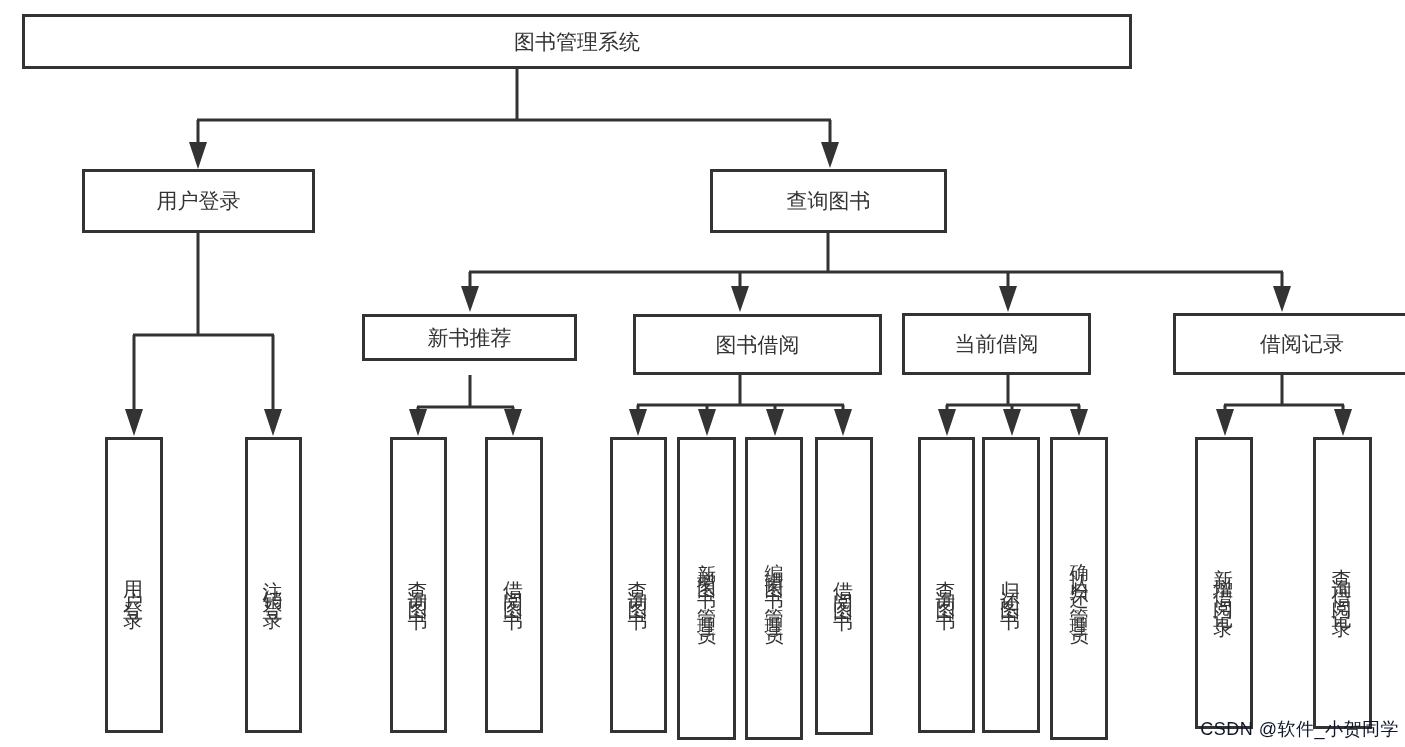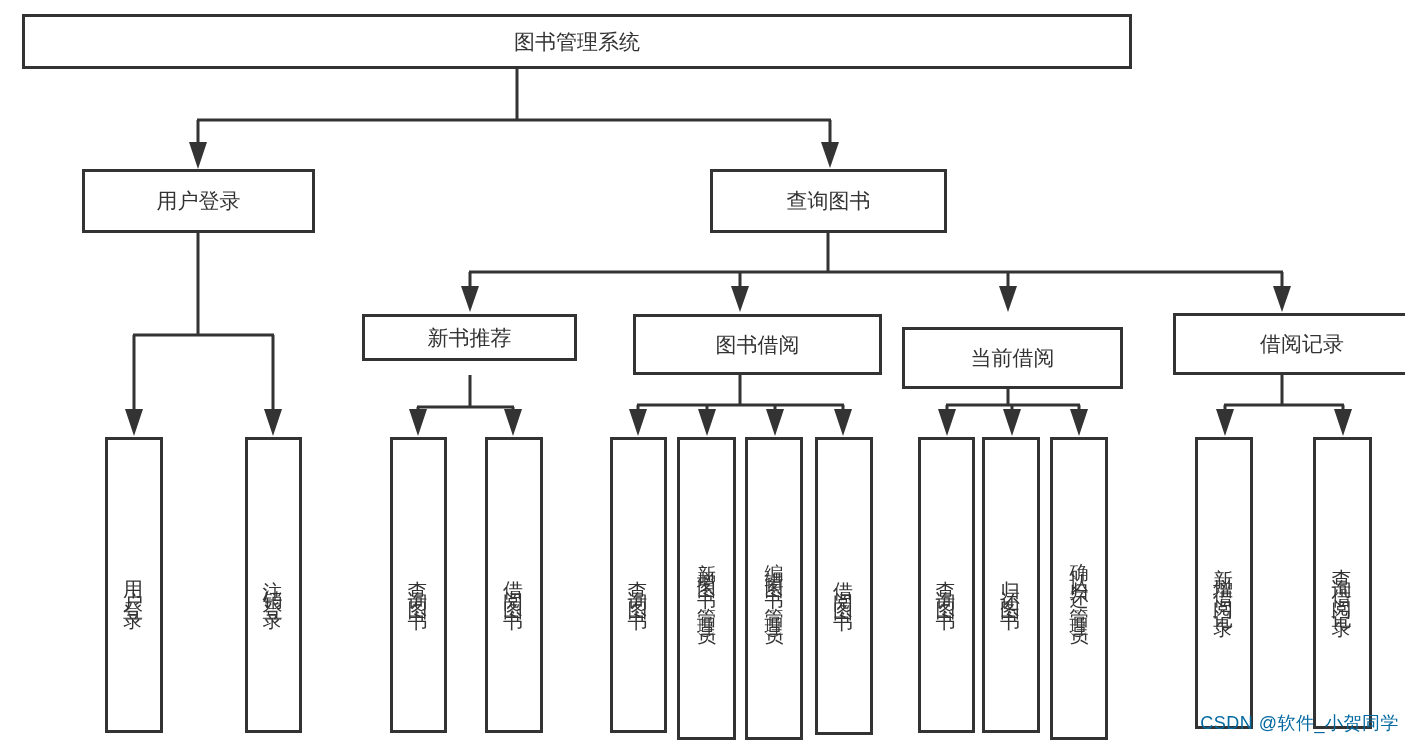--- a/index.html
+++ b/index.html
@@ -12,22 +12,22 @@
     position:absolute;z-index:2;background:#ffffff;border:3px solid #333333;
     display:flex;align-items:center;justify-content:center;
     font-size:21px;color:#333333;box-sizing:border-box;white-space:nowrap;
   }
   .leaf{
     writing-mode:vertical-rl;text-orientation:mixed;
     font-size:20px;letter-spacing:10px;
   }
   .leaf.dense{letter-spacing:9px;font-size:19px;}
   .watermark{
-    position:absolute;z-index:3;right:6px;bottom:12px;
-    font-size:18px;color:#0369a1;letter-spacing:0.5px;white-space:nowrap;margin-left:37px;
+    position:absolute;z-index:3;right:6px;bottom:6px;
+    font-size:18px;color:#0f172a;letter-spacing:0.5px;white-space:nowrap;margin-left:37px;
   }
 </style>
 </head>
 <body>
 
 <div class="stage">
 
   <svg width="1405" height="747" viewBox="0 0 1405 747">
     <g stroke="#333333" stroke-width="3" fill="none">
 
@@ -83,21 +83,21 @@
     </g>
   </svg>
 
   <div class="box" style="left:22px;top:14px;width:1110px;height:55px">图书管理系统</div>
 
   <div class="box" style="left:82px;top:169px;width:233px;height:64px">用户登录</div>
   <div class="box" style="left:710px;top:169px;width:237px;height:64px">查询图书</div>
 
   <div class="box" style="left:362px;top:314px;width:215px;height:47px">新书推荐</div>
   <div class="box" style="left:633px;top:314px;width:249px;height:61px">图书借阅</div>
-  <div class="box" style="left:902px;top:327px;width:221px;height:62px">当前借阅</div>
+  <div class="box" style="left:902px;top:313px;width:189px;height:62px">当前借阅</div>
   <div class="box" style="left:1173px;top:313px;width:258px;height:62px">借阅记录</div>
 
   <div class="box leaf" style="left:105px;top:437px;width:58px;height:296px">用户登录</div>
   <div class="box leaf" style="left:245px;top:437px;width:57px;height:296px">注销登录</div>
 
   <div class="box leaf" style="left:390px;top:437px;width:57px;height:296px">查询图书</div>
   <div class="box leaf" style="left:485px;top:437px;width:58px;height:296px">借阅图书</div>
 
   <div class="box leaf" style="left:610px;top:437px;width:57px;height:296px">查询图书</div>
   <div class="box leaf dense" style="left:677px;top:437px;width:59px;height:303px">新增图书（管理员）</div>

